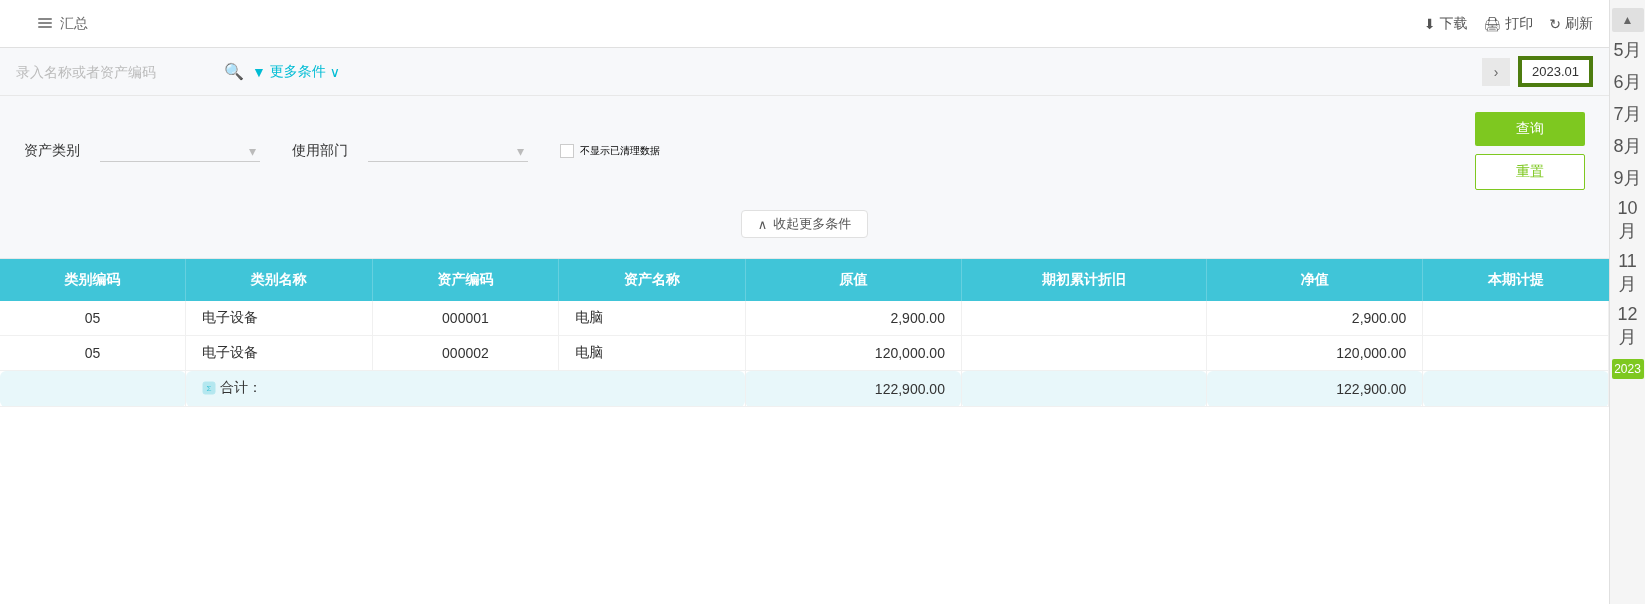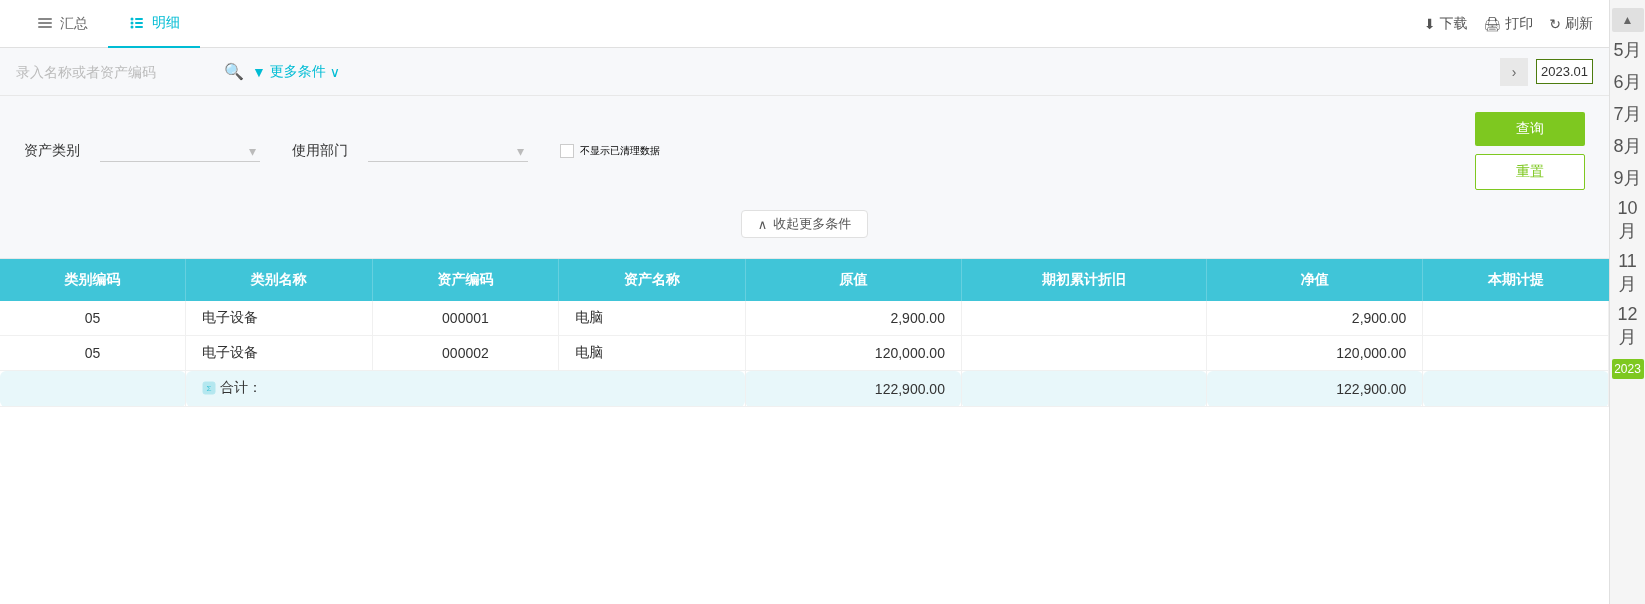--- a/index.html
+++ b/index.html
@@ -172,22 +172,22 @@
       background: #e8e8e8;
       display: flex;
       align-items: center;
       justify-content: center;
       cursor: pointer;
       color: #666;
     }
 
     .date-badge {
       background: #fff;
-      border: 1px solid #4d7c0f;
-      padding: 4px 4px;
+      border: 4px solid #4d7c0f;
+      padding: 4px 10px;
       font-size: 13px;
       color: #333;
     }
 
     
     .filter-panel {
       background: #f7f8fa;
       border-bottom: 1px solid #e8e8e8;
       padding: 16px 24px;
     }
@@ -395,33 +395,20 @@
   <div class="sub-tab-bar">
     <div class="sub-tab">
       <span class="sub-tab-icon">
         <svg width="16" height="16" viewBox="0 0 16 16" fill="none">
           <rect x="1" y="10" width="14" height="2" rx="1" fill="#888"></rect>
           <rect x="1" y="6" width="14" height="2" rx="1" fill="#888"></rect>
           <rect x="1" y="2" width="14" height="2" rx="1" fill="#888"></rect>
         </svg>
       </span>
       <span>汇总</span>
-    </div>
-    <div class="sub-tab active">
-      <span class="sub-tab-icon">
-        <svg width="16" height="16" viewBox="0 0 16 16" fill="none">
-          <circle cx="3" cy="4" r="1.5" fill="#00bcd4"></circle>
-          <rect x="6" y="3" width="8" height="2" rx="1" fill="#00bcd4"></rect>
-          <circle cx="3" cy="8" r="1.5" fill="#00bcd4"></circle>
-          <rect x="6" y="7" width="8" height="2" rx="1" fill="#00bcd4"></rect>
-          <circle cx="3" cy="12" r="1.5" fill="#00bcd4"></circle>
-          <rect x="6" y="11" width="8" height="2" rx="1" fill="#00bcd4"></rect>
-        </svg>
-      </span>
-      <span>明细</span>
     </div>
     <div class="toolbar-right">
       <div class="toolbar-btn">
         <span>⬇</span>
         <span>下载</span>
       </div>
       <div class="toolbar-btn">
         <span>🖨</span>
         <span>打印</span>
       </div>

